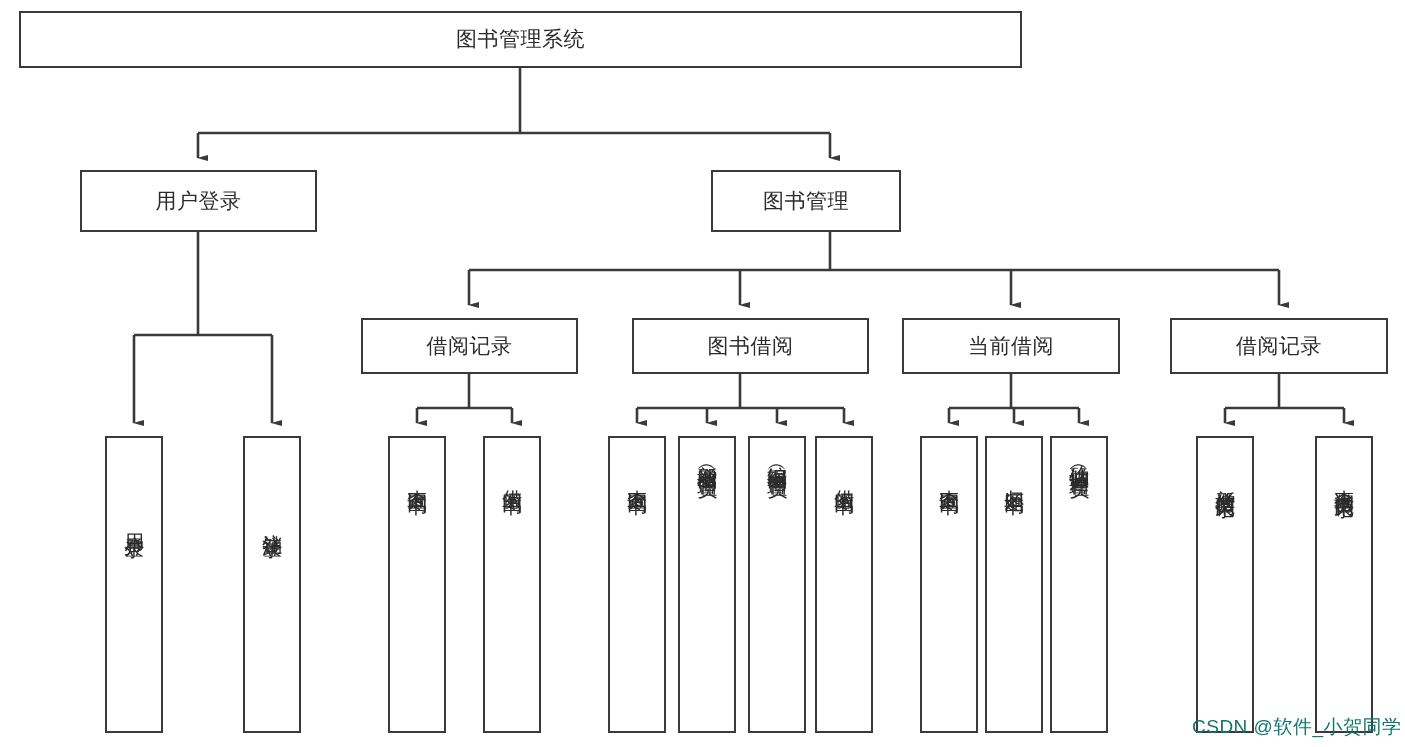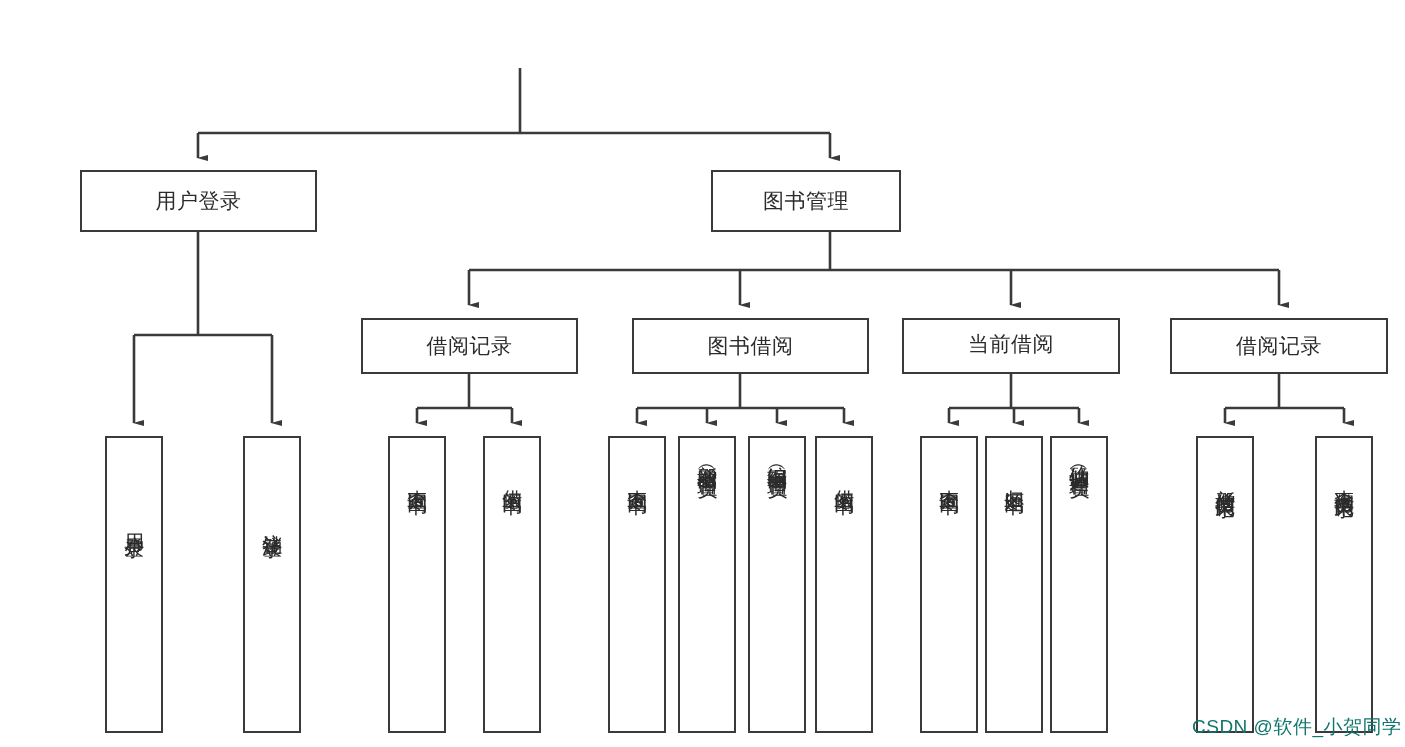--- a/index.html
+++ b/index.html
@@ -128,35 +128,38 @@
       <path d="M1014,408 L1014,423" marker-end="url(#arrow)"></path>
       <path d="M1079,408 L1079,423" marker-end="url(#arrow)"></path>
 
       <path d="M1279,374 L1279,408"></path>
       <path d="M1225,408 L1344,408"></path>
       <path d="M1225,408 L1225,423" marker-end="url(#arrow)"></path>
       <path d="M1344,408 L1344,423" marker-end="url(#arrow)"></path>
     </g>
   </svg>
 
+  <div class="node horiz root" style="left:19px; top:11px; width:1003px; height:57px;">
+    <span class="label">图书管理系统</span>
+  </div>
 
   <div class="node horiz" style="left:80px; top:170px; width:237px; height:62px;">
     <span class="label">用户登录</span>
   </div>
   <div class="node horiz" style="left:711px; top:170px; width:190px; height:62px;">
     <span class="label">图书管理</span>
   </div>
 
   <div class="node horiz" style="left:361px; top:318px; width:217px; height:56px;">
     <span class="label">借阅记录</span>
   </div>
   <div class="node horiz" style="left:632px; top:318px; width:237px; height:56px;">
     <span class="label">图书借阅</span>
   </div>
-  <div class="node horiz" style="left:902px; top:318px; width:218px; height:56px;font-family:Liberation Mono, monospace;">
+  <div class="node horiz" style="left:902px; top:318px; width:218px; height:56px;">
     <span class="label">当前借阅</span>
   </div>
   <div class="node horiz" style="left:1170px; top:318px; width:218px; height:56px;">
     <span class="label">借阅记录</span>
   </div>
 
   <div class="node vert mid" style="left:105px; top:436px; width:58px; height:297px;">
     <span class="label">用户登录</span>
   </div>
   <div class="node vert mid" style="left:243px; top:436px; width:58px; height:297px;">

